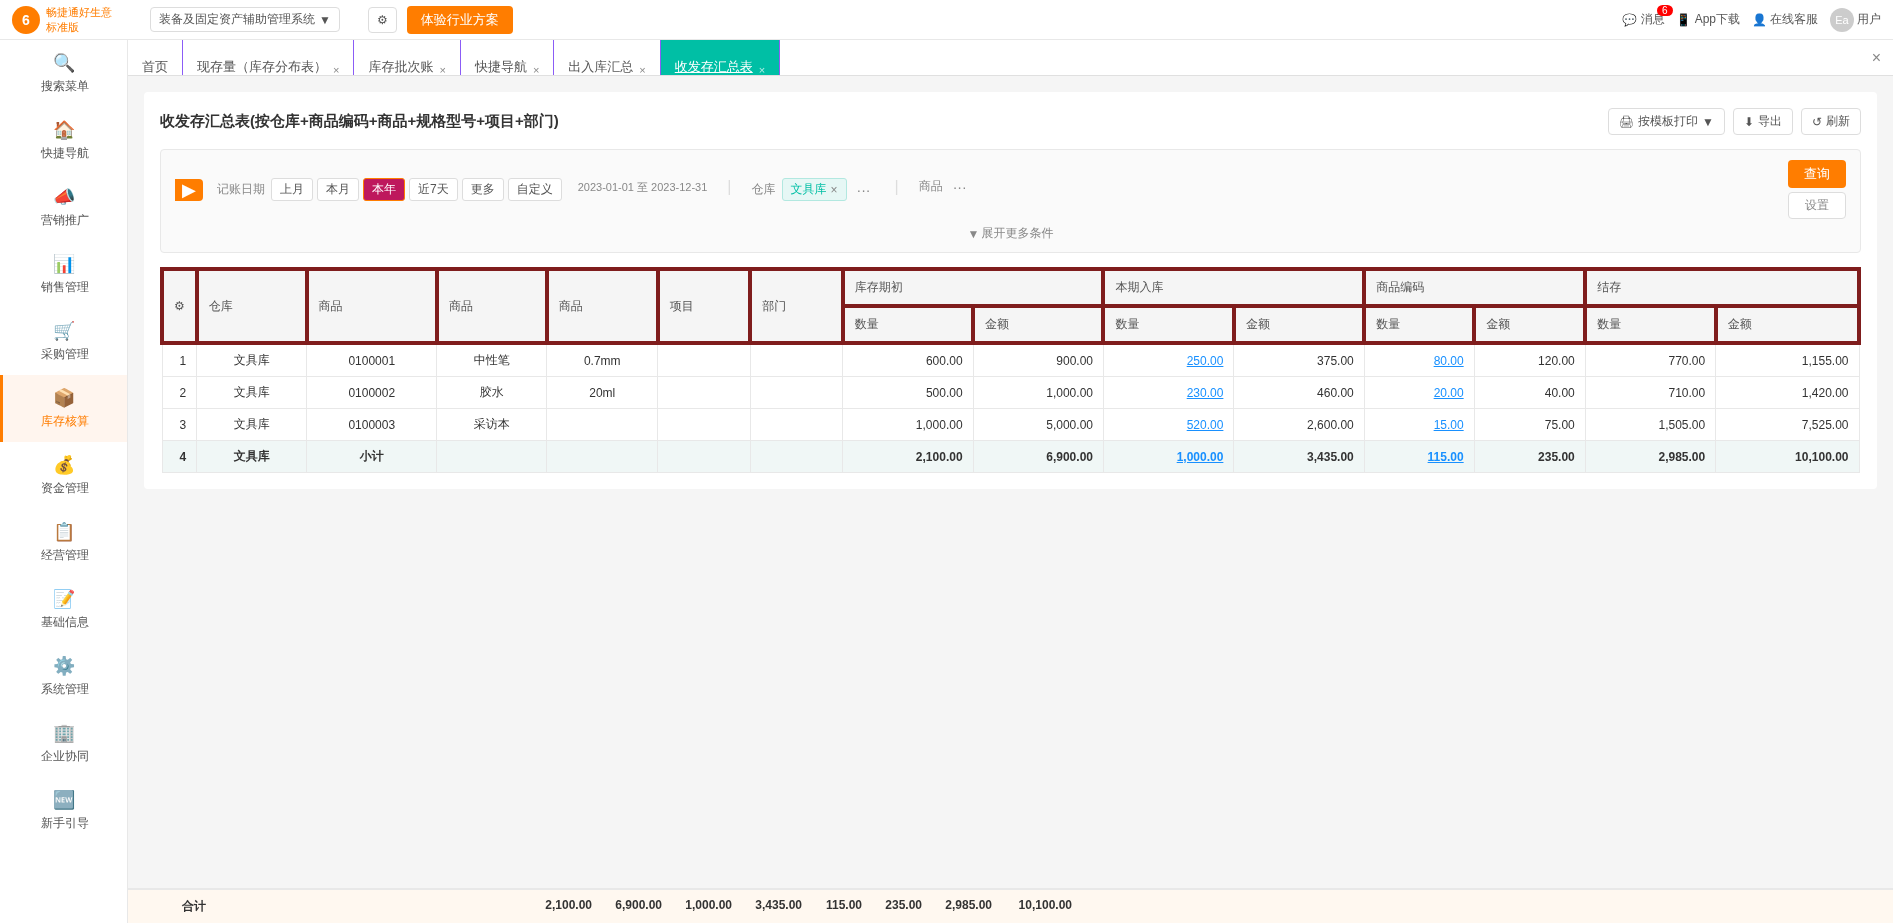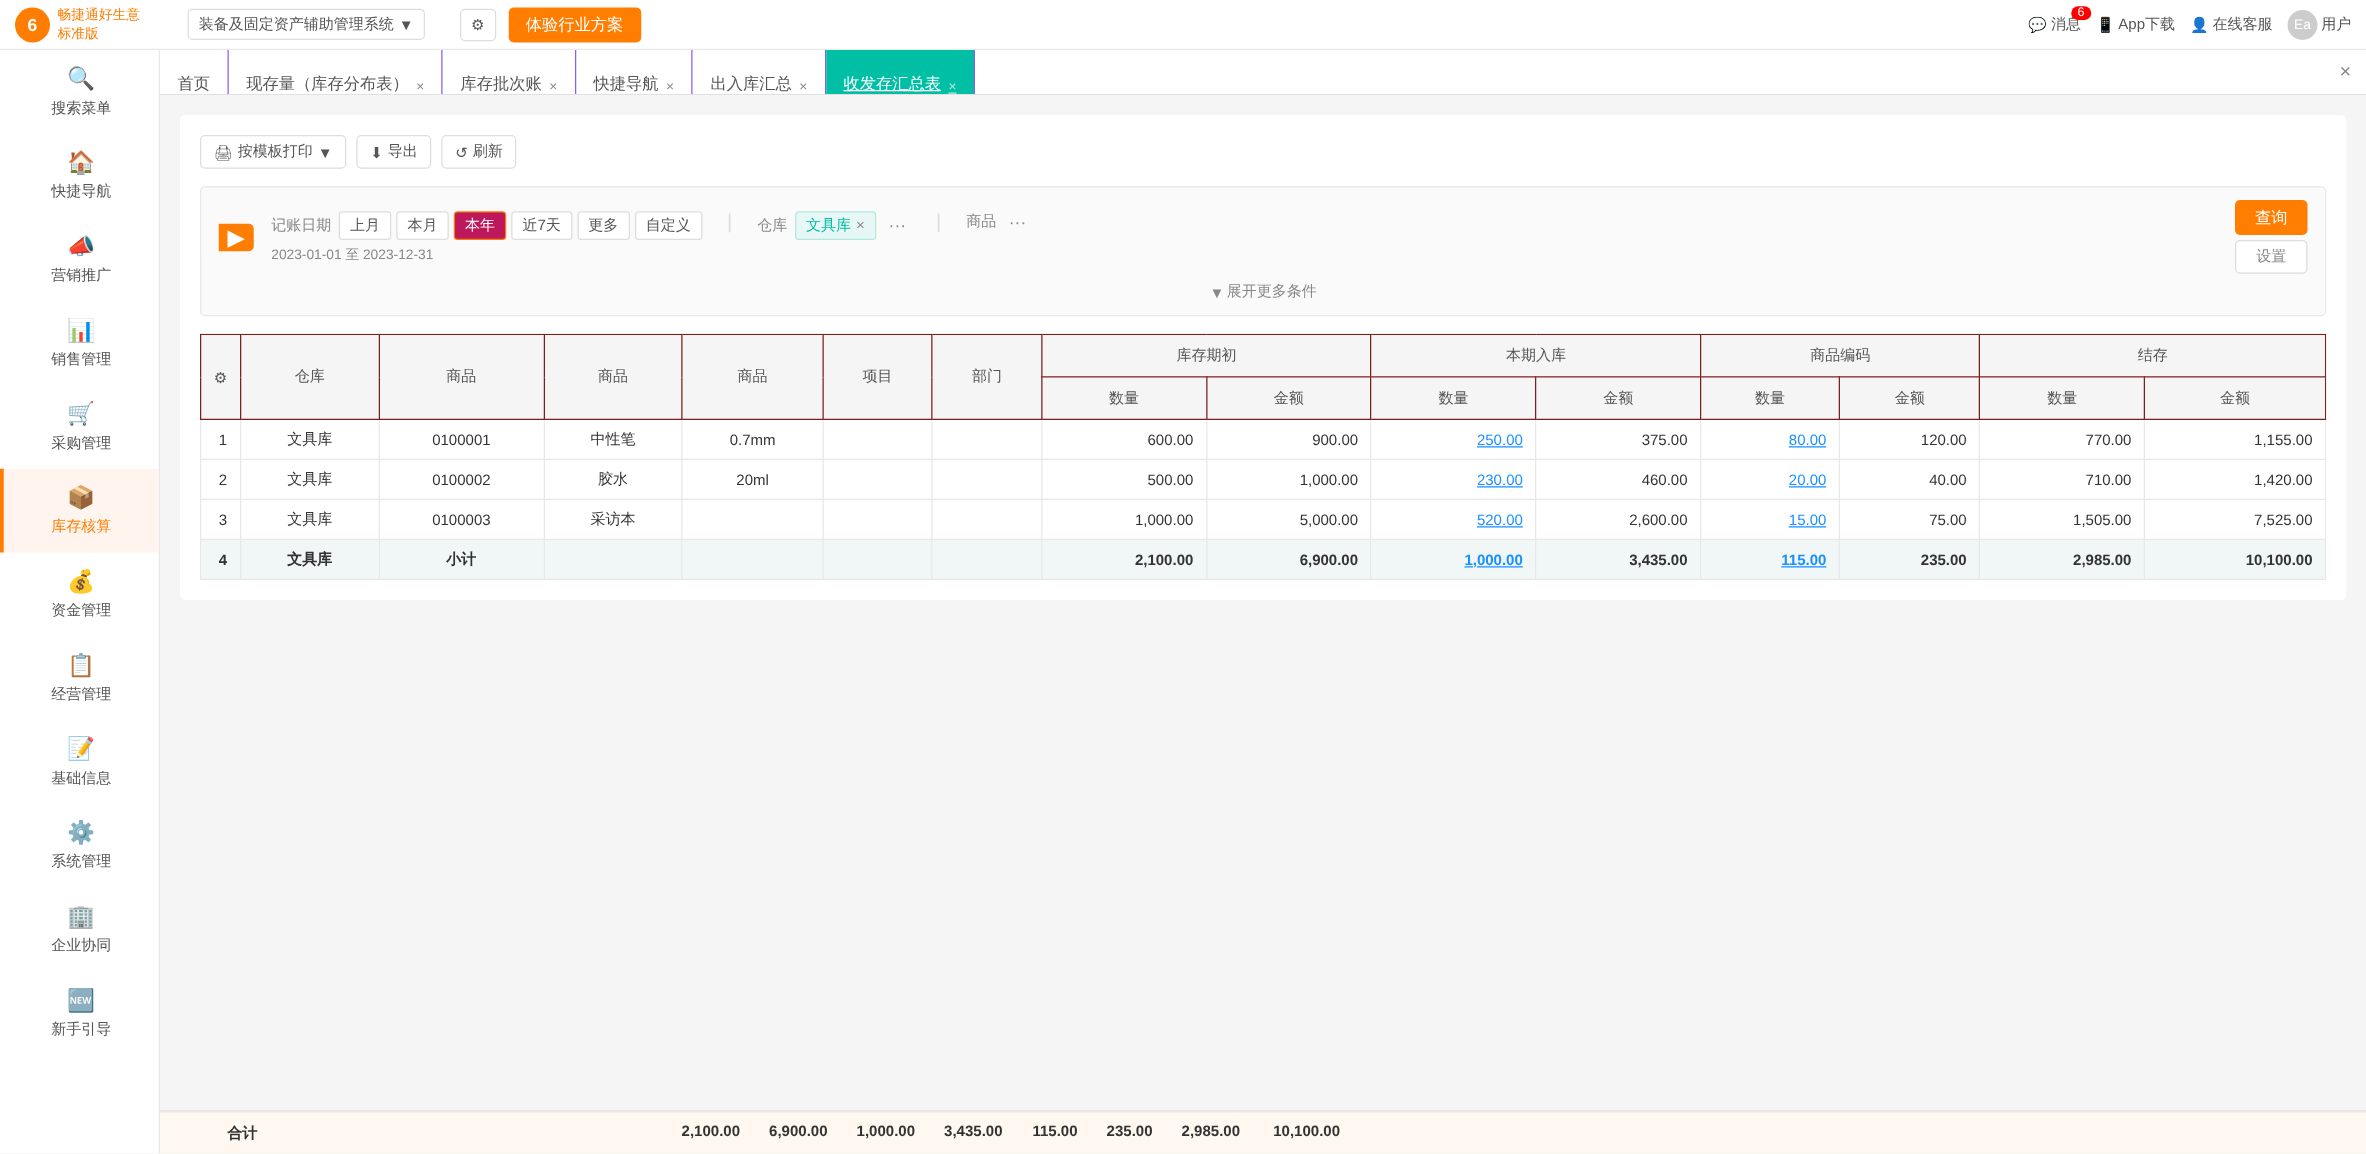--- a/index.html
+++ b/index.html
@@ -57,30 +57,30 @@
     .filter-sep { color: #ddd; font-size: 16px; }
     .warehouse-tag { display: flex; align-items: center; gap: 4px; background: #e6f7f5; border: 1px solid #b2e8e0; border-radius: 3px; padding: 2px 8px; font-size: 12px; color: #00bfa5; }
     .warehouse-tag .tag-close { cursor: pointer; color: #888; }
     .expand-row { display: flex; justify-content: center; margin-top: 6px; }
     .expand-btn { font-size: 12px; color: #888; cursor: pointer; display: flex; align-items: center; gap: 2px; }
     .query-btn { background: #ff7d00; color: #fff; border: none; border-radius: 4px; padding: 5px 16px; font-size: 13px; cursor: pointer; }
     .settings-btn { color: #888; font-size: 12px; border: 1px solid #ddd; border-radius: 4px; padding: 4px 10px; background: #fff; cursor: pointer; }
 
     
     .data-table { width: 100%; border-collapse: collapse; font-size: 12px; }
-    .data-table th { background: #f5f5f5; border: 1px solid #7f1d1d; padding: 8px 10px; text-align: center; font-weight: 500; color: #555; white-space: nowrap; }
+    .data-table th { background: #f5f5f5; border: 4px solid #7f1d1d; padding: 8px 10px; text-align: left; font-weight: 500; color: #555; white-space: nowrap; }
     .data-table td { border: 1px solid #e8e8e8; padding: 7px 10px; text-align: center; color: #333; }
     .data-table tr.subtotal td { background: #f0f7f6; font-weight: bold; }
     .data-table .num-cell { text-align: right; }
     .data-table .link-cell { color: #1890ff; text-decoration: underline; cursor: pointer; text-align: right; }
 
     .left-arrow-btn { width: 28px; background: #ff7d00; color: #fff; display: flex; align-items: center; justify-content: center; cursor: pointer; font-size: 18px; border-radius: 0 4px 4px 0; }
 
     .inline-filter { display: flex; align-items: flex-start; gap: 20px; flex: 1; }
-    .filter-col { display: flex; flex-direction: column; gap: 2px; }
+    .filter-col { display: flex; flex-direction: row; gap: 16px; }
 
     .dots-btn { color: #888; cursor: pointer; font-size: 14px; padding: 0 4px; }
   </style>
 </head>
 <body>
 
 <div class="top-bar">
   <div class="logo-area">
     <div class="logo-icon">6</div>
     <div class="logo-text">
@@ -195,20 +195,21 @@
         <span>收发存汇总表</span>
         <span class="tab-close">×</span>
       </div>
       <div class="tab-end-close">×</div>
     </div>
 
     <div class="page-content">
       <div class="page-card">
 
         <div class="page-header">
+          <div class="page-title">收发存汇总表(按仓库+商品编码+商品+规格型号+项目+部门)</div>
           <div class="header-actions">
             <button class="btn-action">
               <span>🖨</span>
               <span>按模板打印</span>
               <span>▼</span>
             </button>
             <button class="btn-action">
               <span>⬇</span>
               <span>导出</span>
             </button>

